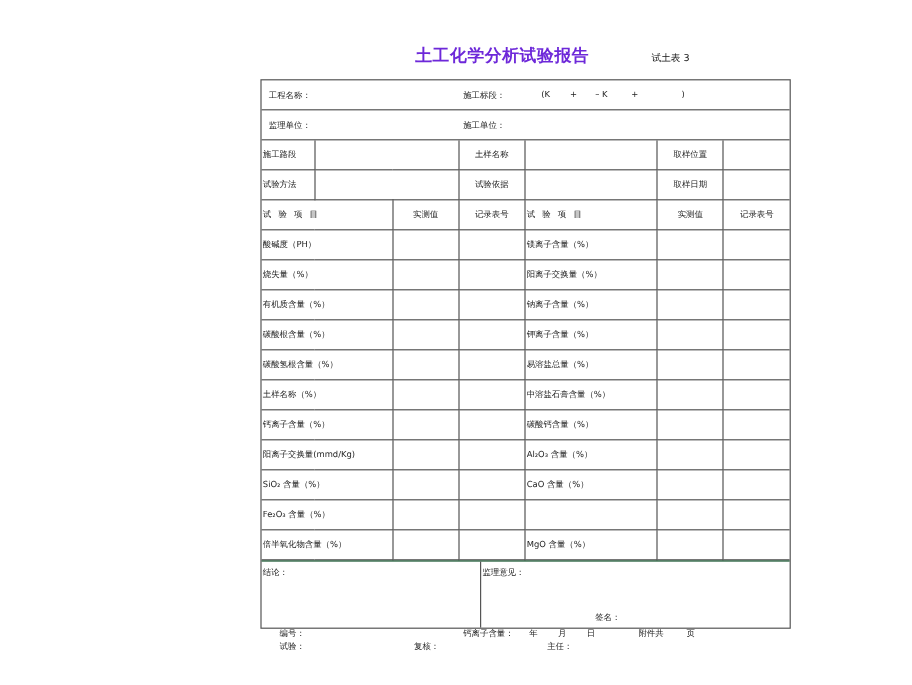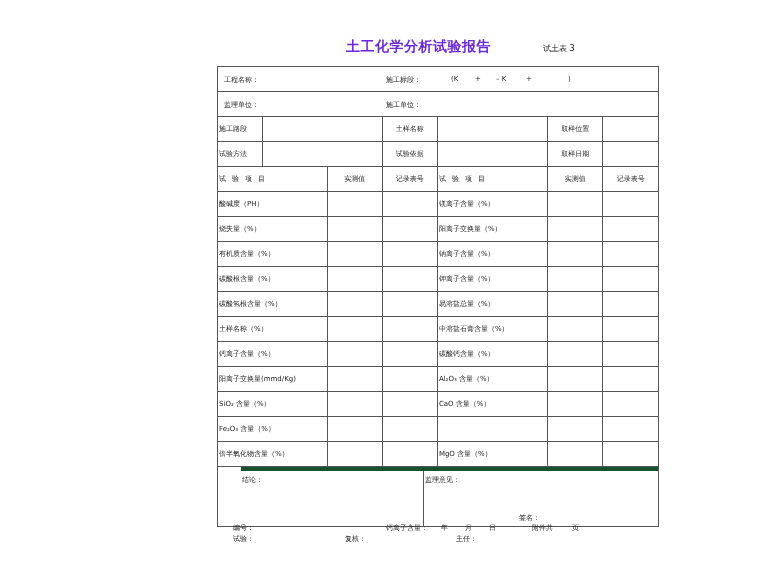--- a/index.html
+++ b/index.html
@@ -9,21 +9,21 @@
   .sheet { position:absolute; left:217px; top:66px; width:442px; border:1.5px solid #555; box-sizing:border-box; }
   .top-row { height:24px; border-bottom:1px solid #555; position:relative; font-size:7px; }
   .top-row span { position:absolute; top:8px; }
   table.grid { border-collapse:collapse; width:100%; table-layout:fixed; font-size:7px; }
   table.grid td { border:1px solid #555; height:24px; padding:0 1px; white-space:nowrap; overflow:hidden; vertical-align:middle; }
   table.grid tr:first-child td { border-top:none; }
   table.grid td:first-child { border-left:none; }
   table.grid td:last-child { border-right:none; }
   td.c { text-align:center; }
   td.spaced { text-align:left; letter-spacing:6px; }
-  .remarks { display:flex; height:55px; border-top:4px solid #14532d; font-size:7px;margin-left:23px; }
+  .remarks { display:flex; height:55px; border-top:1px solid #14532d; font-size:7px; }
   .remarks .left { width:182px; border-right:1px solid #555; position:relative; }
   .remarks .right { flex:1; position:relative; }
   .remarks .lbl { position:absolute; left:1px; top:4px; }
   .remarks .sign { position:absolute; left:95px; bottom:3px;text-align:right; }
   .footer { position:absolute; font-size:7px; color:#222; }
 </style>
 </head>
 <body>
 
 <div class="title">土工化学分析试验报告</div>

